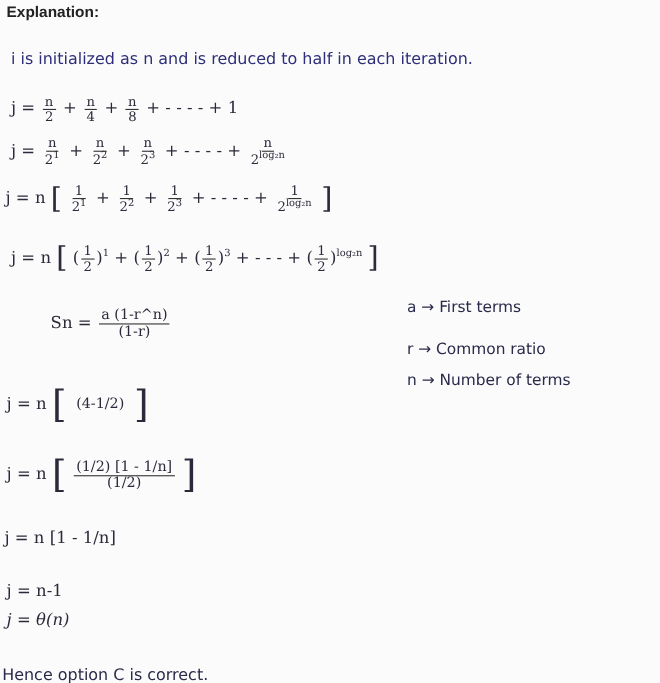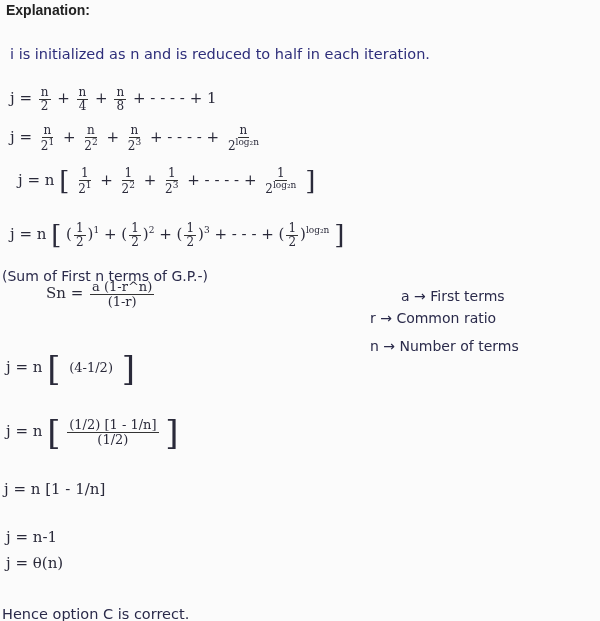--- a/index.html
+++ b/index.html
@@ -68,21 +68,21 @@
     <span class="frac">
         <span class="num">n</span>
         <span class="den">2<sup>3</sup></span>
       </span> + - - - - +
     <span class="frac">
         <span class="num">n</span>
         <span class="den">2<sup>log₂n</sup></span>
       </span>
   </div>
 
-  <div class="hw math" style="left:18px;top:166px;">
+  <div class="hw math" style="left:5px;top:166px;">
     j = n <span class="bracket">[</span>
     <span class="frac">
         <span class="num">1</span>
         <span class="den">2<sup>1</sup></span>
       </span> +
     <span class="frac">
         <span class="num">1</span>
         <span class="den">2<sup>2</sup></span>
       </span> +
     <span class="frac">
@@ -110,31 +110,30 @@
         <span class="num">1</span>
         <span class="den">2</span>
       </span>)<sup>3</sup> + - - - +
     (<span class="frac">
         <span class="num">1</span>
         <span class="den">2</span>
       </span>)<sup>log₂n</sup>
     <span class="bracket">]</span>
   </div>
 
-  <div class="hw" style="left:2px;top:268px;">(Sum of First n terms of G.P.-)</div>
 
   <div class="hw math" style="left:46px;top:280px;">
     <span>Sn =</span>
     <span class="frac bigfrac">
       <span class="num">a (1-r^n)</span>
       <span class="den">(1-r)</span>
     </span>
   </div>
 
-  <div class="hw" style="left:370px;top:288px;margin-left:31px;">a → First terms</div>
+  <div class="hw" style="left:370px;top:272px;">a → First terms</div>
   <div class="hw" style="left:370px;top:310px;">r → Common ratio</div>
   <div class="hw" style="left:370px;top:338px;">n → Number of terms</div>
 
   <div class="hw math" style="left:6px;top:348px;">
     j = n <span class="bracket" style="font-size:34px;">[</span>
     <span class="frac bigfrac">
       <span class="den">(4-1/2)</span>
     </span>
     <span class="bracket" style="font-size:34px;">]</span>
   </div>
@@ -143,16 +142,16 @@
     j = n <span class="bracket" style="font-size:34px;">[</span>
     <span class="frac bigfrac">
       <span class="num">(1/2) [1 - 1/n]</span>
       <span class="den">(1/2)</span>
     </span>
     <span class="bracket" style="font-size:34px;">]</span>
   </div>
 
   <div class="hw math" style="left:4px;top:480px;">j = n [1 - 1/n]</div>
   <div class="hw math" style="left:6px;top:528px;">j = n-1</div>
-  <div class="hw math" style="left:6px;top:554px;">j = θ(n)</div>
+  <div class="hw math" style="left:6px;top:554px;font-style:italic;">j = θ(n)</div>
 
   <div class="hw" style="left:2px;top:592px;font-size:14.5px;margin-top:14px;">Hence option C is correct.</div>
 </div>
 
 </body></html>

